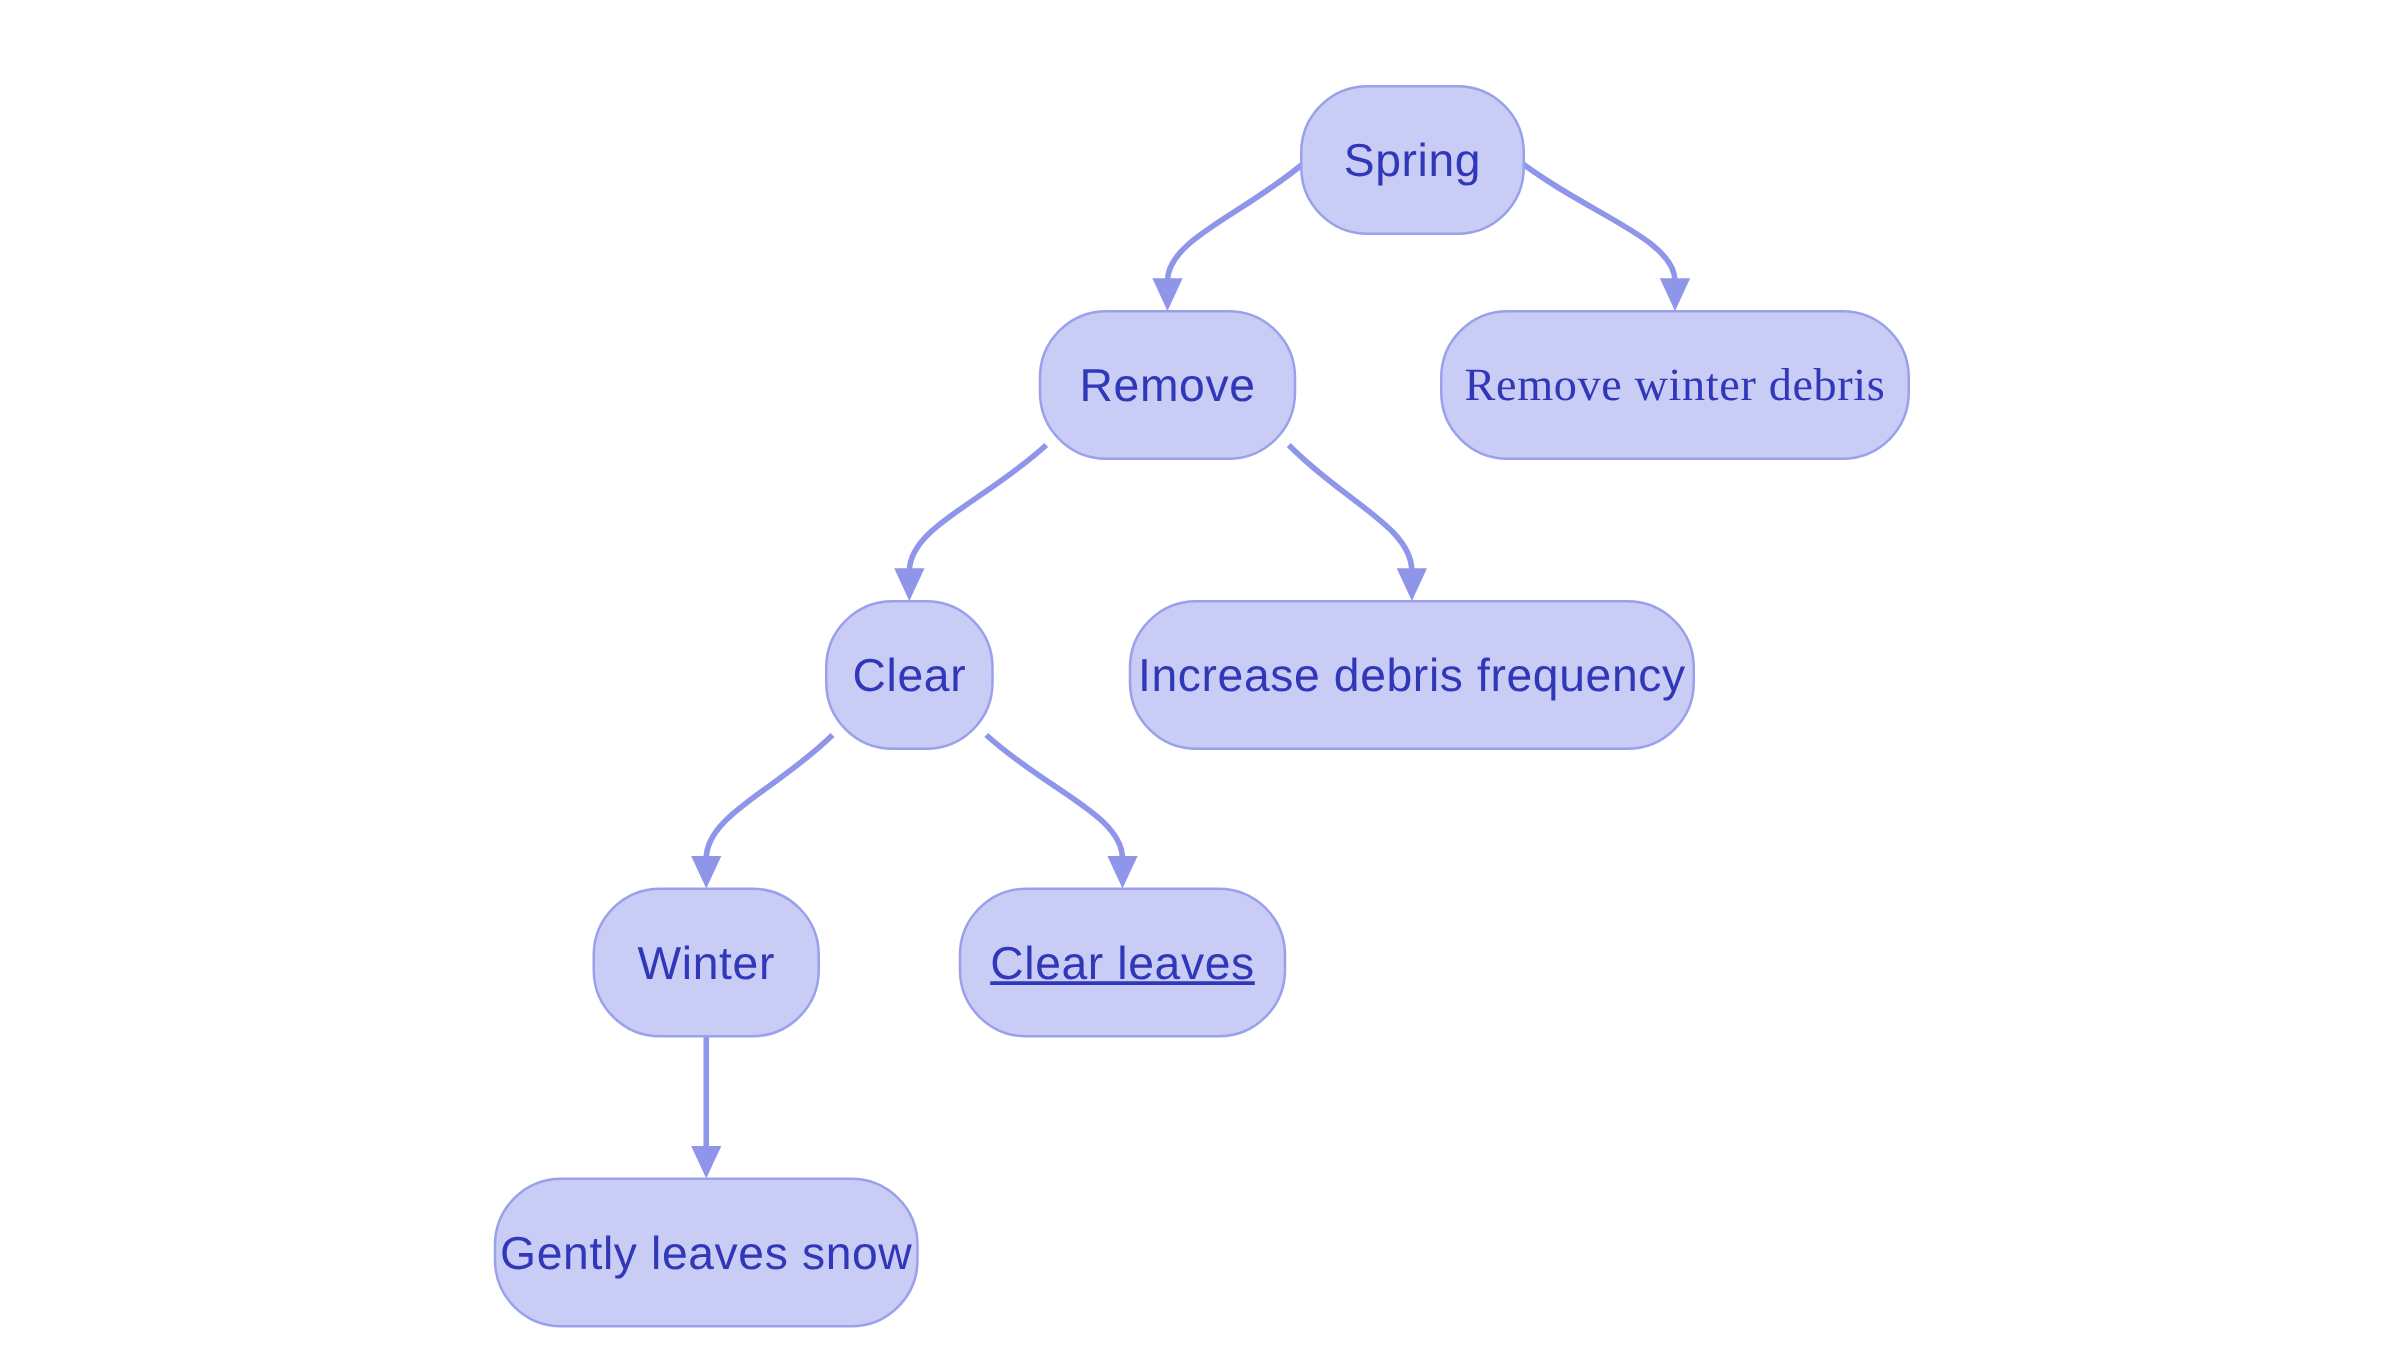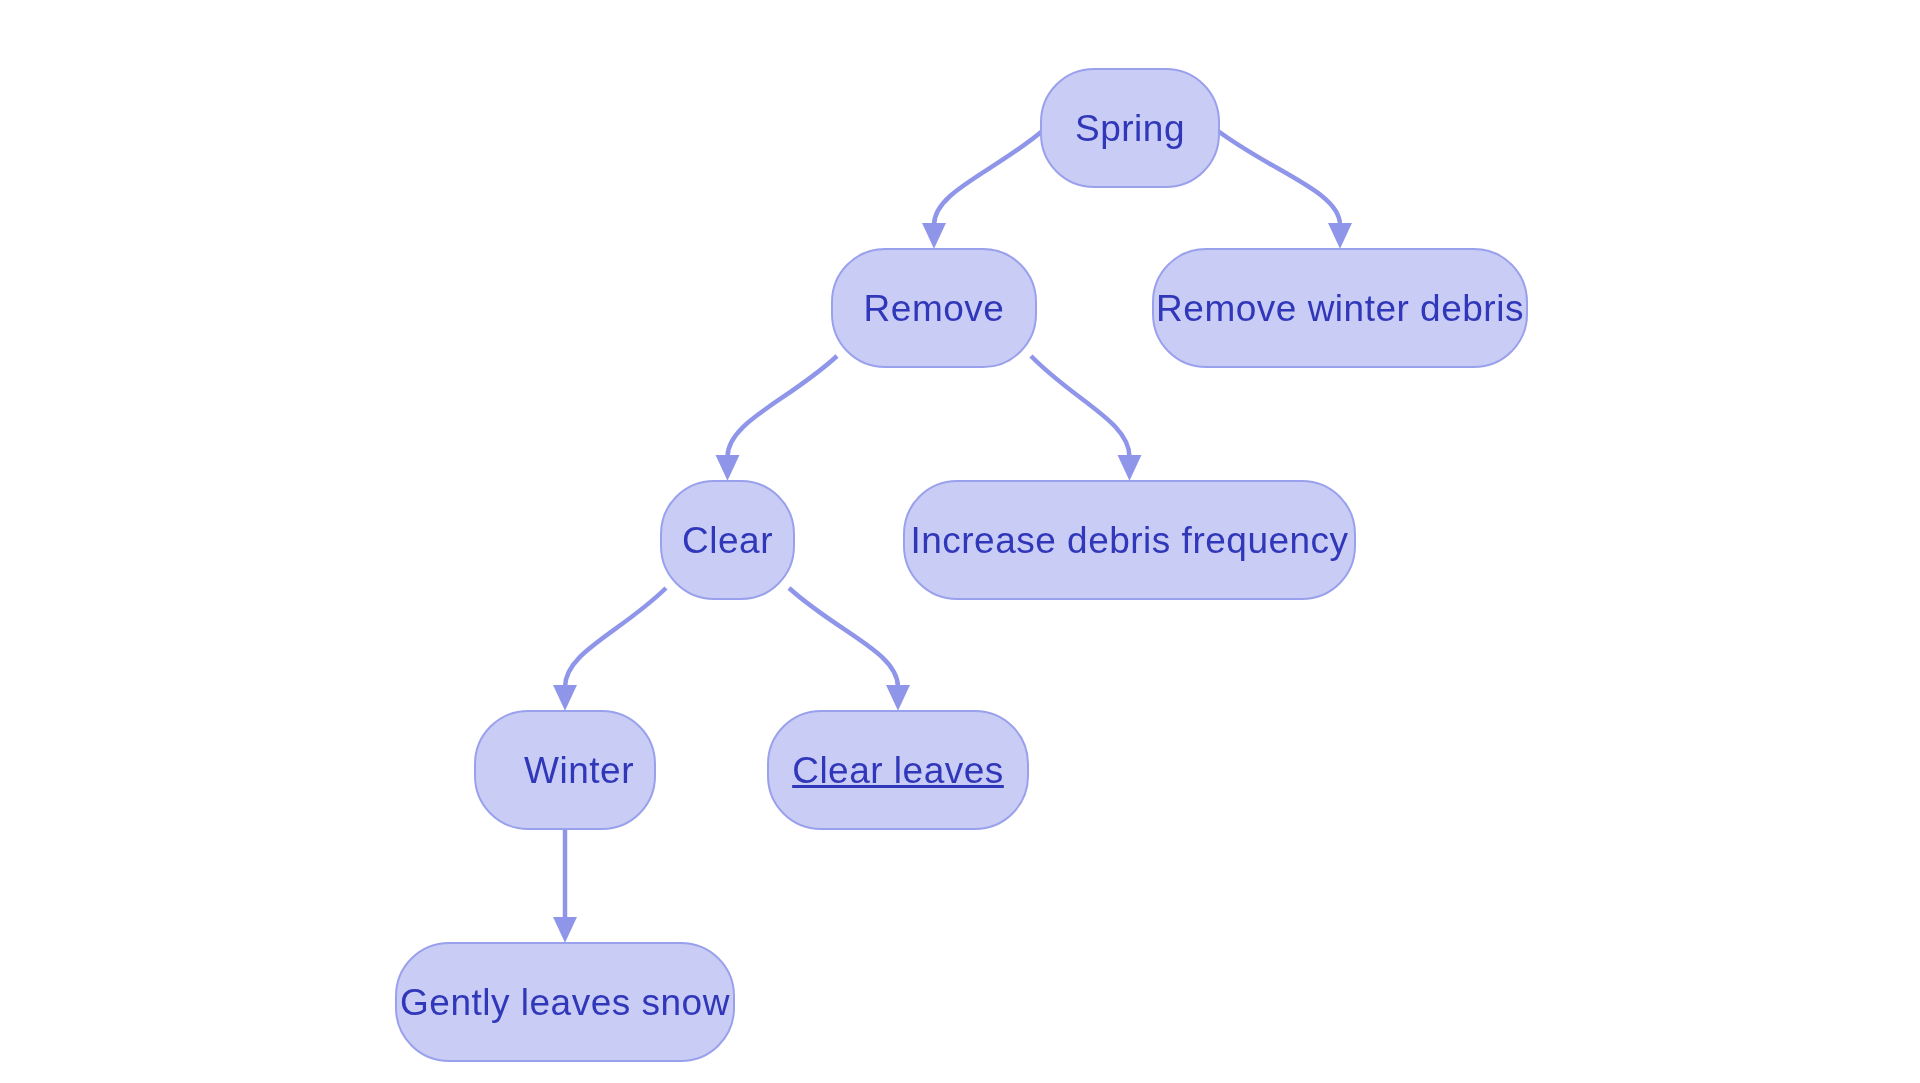--- a/index.html
+++ b/index.html
@@ -73,30 +73,30 @@
         <path d="M 565 828 L 565 919" class="edge" marker-end="url(#arrow)"></path>
       </g>
   </svg>
   <div id="node-layer">
       <div class="node" style="left: 1040px; top: 20px; width: 180px; height: 120px; margin-top: 48px;">
         <span class="node-label">Spring</span>
       </div>
       <div class="node" style="left: 831px; top: 248px; width: 206px; height: 120px;">
         <span class="node-label">Remove</span>
       </div>
-      <div class="node" style="left: 1152px; top: 248px; width: 376px; height: 120px;">
+      <div class="node" style="left: 1152px; top: 248px; width: 376px; height: 120px; font-family: Liberation Serif, serif;">
         <span class="node-label">Remove winter debris</span>
       </div>
       <div class="node" style="left: 660px; top: 480px; width: 135px; height: 120px;">
         <span class="node-label">Clear</span>
       </div>
       <div class="node" style="left: 903px; top: 480px; width: 453px; height: 120px;">
         <span class="node-label">Increase debris frequency</span>
       </div>
-      <div class="node" style="left: 474px; top: 710px; width: 182px; height: 120px; justify-content: flex-end;">
+      <div class="node" style="left: 474px; top: 710px; width: 182px; height: 120px;">
         <span class="node-label">Winter</span>
       </div>
       <div class="node" style="left: 767px; top: 710px; width: 262px; height: 120px; text-decoration: underline;">
         <span class="node-label">Clear leaves</span>
       </div>
       <div class="node" style="left: 395px; top: 942px; width: 340px; height: 120px;">
         <span class="node-label">Gently leaves snow</span>
       </div>
     </div>
 </div>

